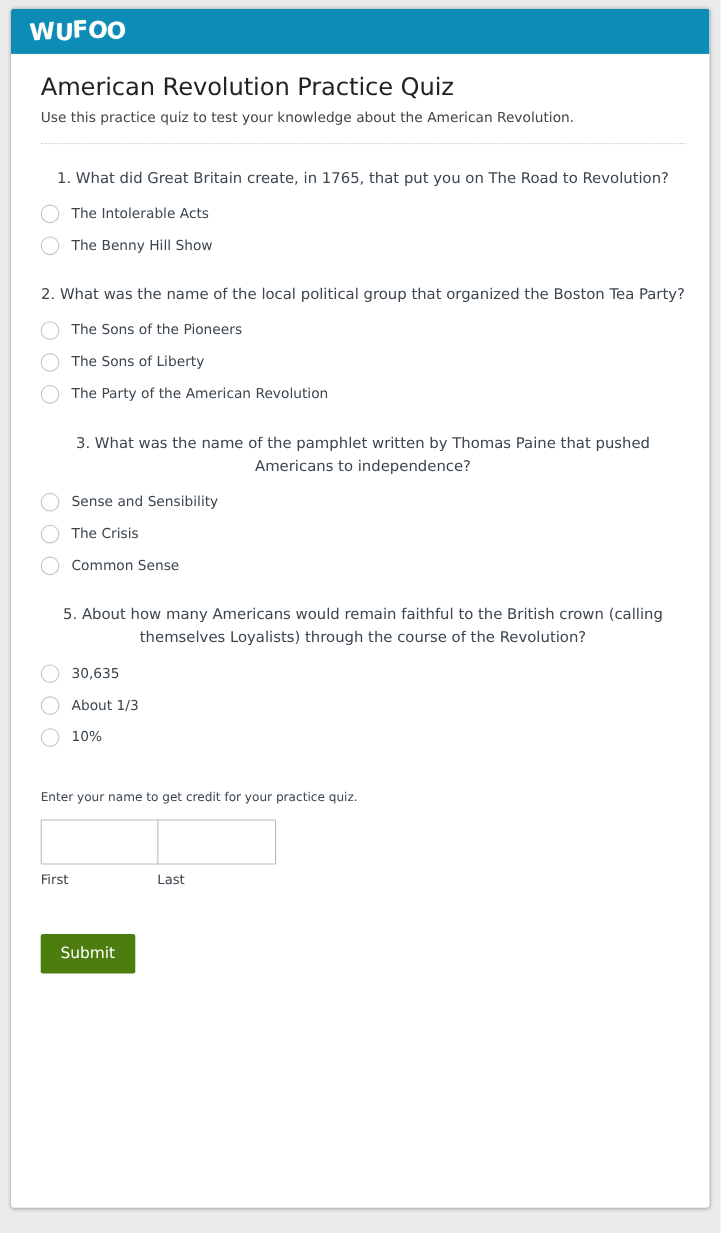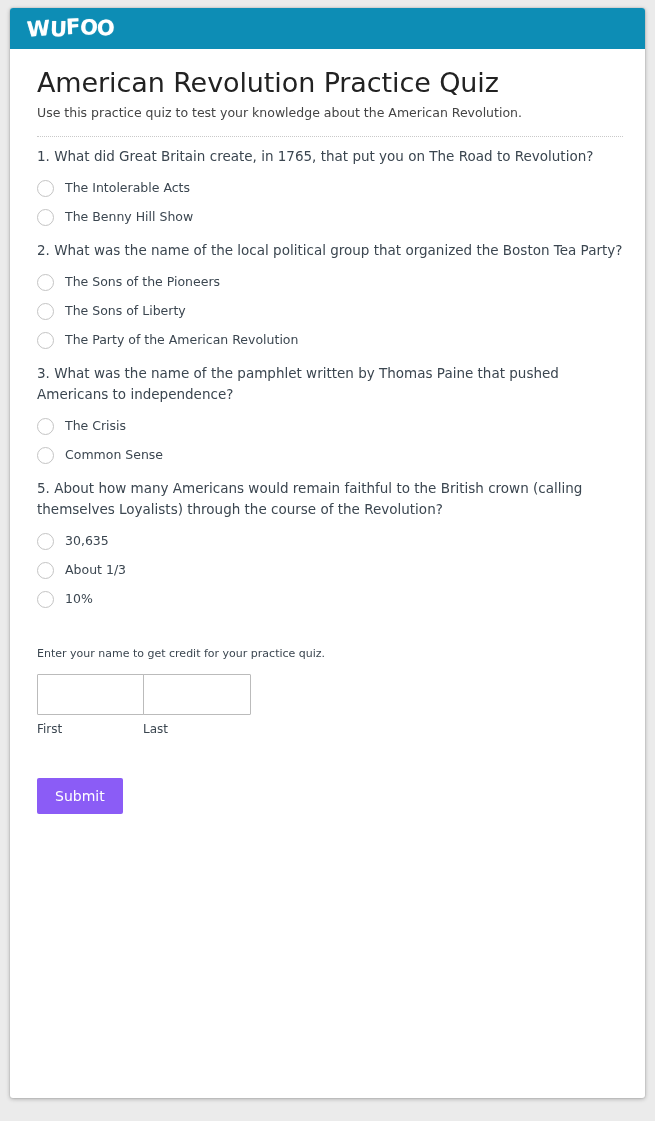--- a/index.html
+++ b/index.html
@@ -54,42 +54,43 @@
   .brand-logo .l3 { transform: translateY(-1px) rotate(-2deg); }
   .brand-logo .l4 { transform: translateY(0px) rotate(3deg); }
   .brand-logo .l5 { transform: translateY(1px) rotate(-1deg); }
 
   
   .form-body {
     padding: 18px 22px 0 27px;
   }
 
   .form-title {
-    font-size: 27px;
+    font-size: 22px;
     font-weight: 400;
     color: #222222;
     margin: 0 0 7px 0;
     letter-spacing: -0.1px;
   }
   .form-description {
     font-size: 12.5px;
     color: #444444;
     margin: 0;
     line-height: 1.3;
   }
   .divider {
     margin: 15px 0 0 0;
     height: 1px;
     border: 0;
     border-top: 1px dotted #c9c9c9;
   }
 
   
   .question-block {
-    margin-top: 8px;
+    margin-top: 20px;
+    text-align: center;
   }
   .question-text {
     font-size: 13.5px;
     color: #3b4650;
     line-height: 1.55;
     margin: 0 0 7px 0;
     max-width: 600px;
   }
   .choice-row {
     display: flex;
@@ -147,21 +148,21 @@
     font-size: 12px;
     color: #3b4650;
     margin-top: 7px;
   }
 
   
   .submit-wrap {
     margin-top: 42px;
   }
   .submit-button {
-    background: #8b5cf6;
+    background: #4d7c0f;
     color: #ffffff;
     border: 0;
     border-radius: 2px;
     font-family: "DejaVu Sans", "Liberation Sans", sans-serif;
     font-size: 14px;
     padding: 11px 18px;
     cursor: pointer;
     line-height: 1;
   }
 </style>
@@ -205,20 +206,24 @@
         <span class="choice-label">The Sons of Liberty</span>
       </div>
       <div class="choice-row">
         <span class="radio-mark"></span>
         <span class="choice-label">The Party of the American Revolution</span>
       </div>
     </div>
 
     <div class="question-block">
       <p class="question-text">3. What was the name of the pamphlet written by Thomas Paine that pushed Americans to independence?</p>
+      <div class="choice-row">
+        <span class="radio-mark"></span>
+        <span class="choice-label">Sense and Sensibility</span>
+      </div>
       <div class="choice-row">
         <span class="radio-mark"></span>
         <span class="choice-label">The Crisis</span>
       </div>
       <div class="choice-row">
         <span class="radio-mark"></span>
         <span class="choice-label">Common Sense</span>
       </div>
     </div>
 

